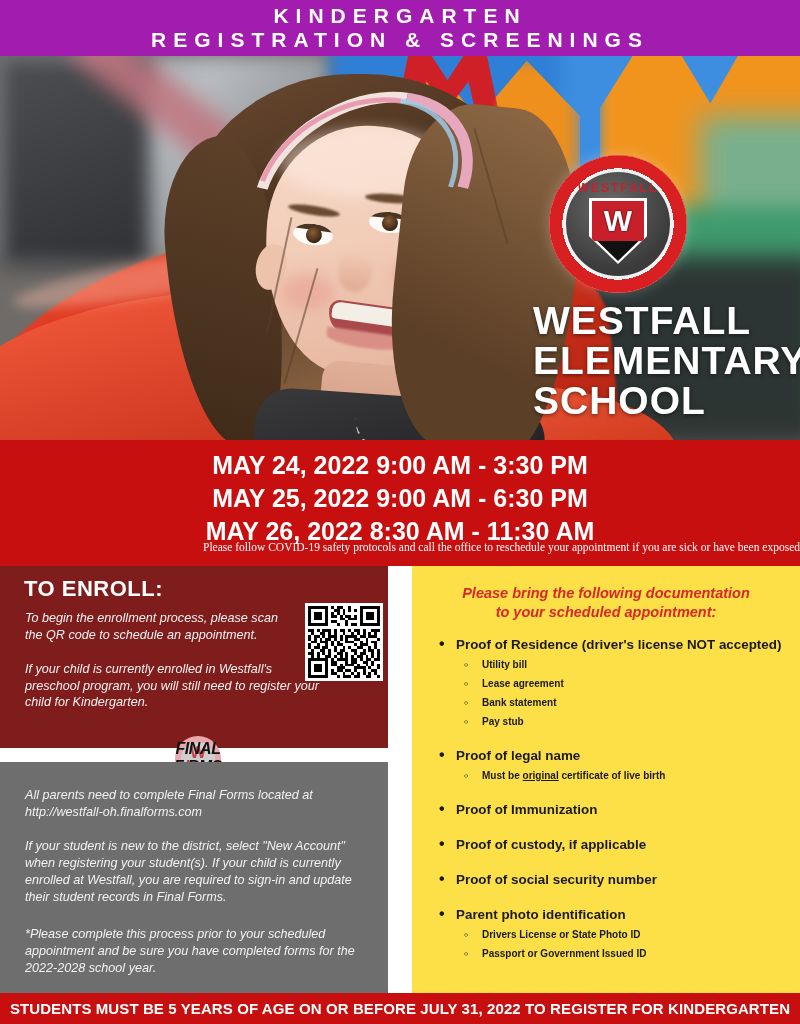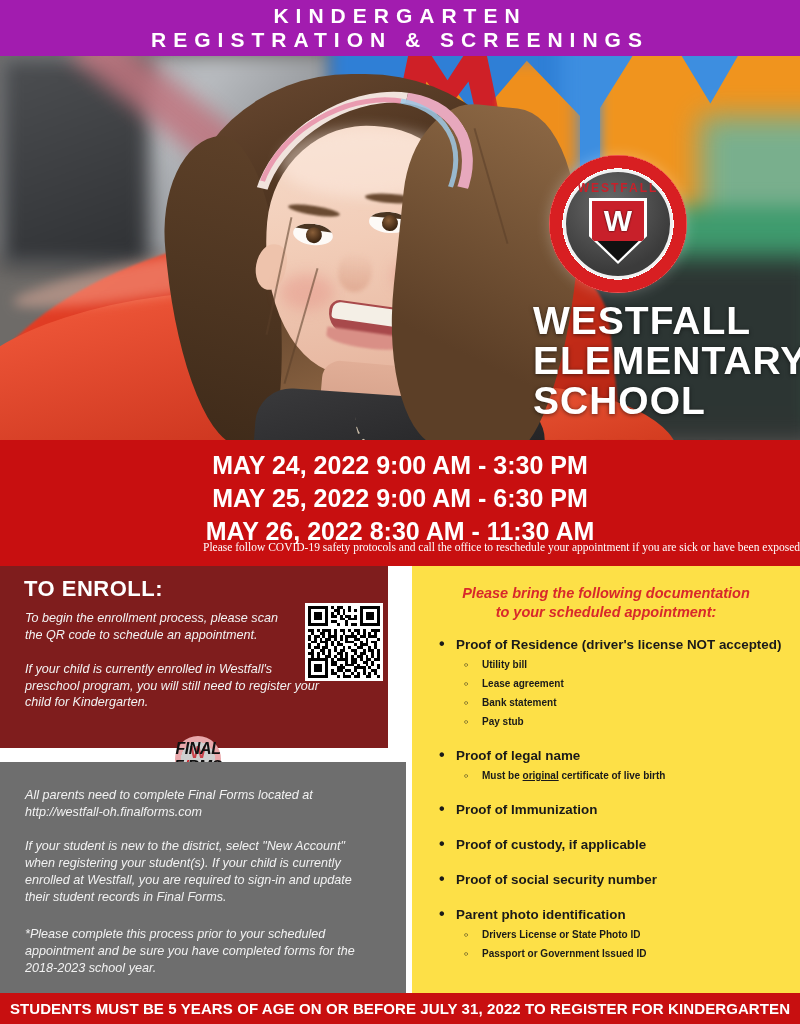--- a/index.html
+++ b/index.html
@@ -276,21 +276,20 @@
   }
 
   
   .panel-left-top{
     position:absolute;left:0;top:566px;width:388px;height:182px;
     background:#7f1d1d;
   }
   .panel-left-bot{
     position:absolute;left:0;top:762px;width:388px;height:247px;
     background:#6e6e6e;
-    padding-left:18px;
   }
   .to-enroll{
     position:absolute;left:24px;top:11px;
     color:#fff;font-weight:bold;font-size:22px;line-height:24px;
     letter-spacing:.5px;
     font-family:"Liberation Sans", sans-serif;
   }
   .left-p{
     color:#f2f2f2;font-style:italic;font-size:12.6px;line-height:16.5px;
     font-family:"Liberation Sans", sans-serif;
@@ -641,21 +640,21 @@
   <div class="ff-logo">
     <div class="ff-ring"></div>
     <div class="ff-w">W</div>
     <div class="ff-t1">FINAL</div>
     <div class="ff-t2"><span>F</span><span class="hl">/</span><span>RMS</span></div>
   </div>
 
   <div class="panel-left-bot">
     <div class="bp bp1">All parents need to complete Final Forms located at http://westfall-oh.finalforms.com</div>
     <div class="bp bp2">If your student is new to the district, select "New Account" when registering your student(s). If your child is currently enrolled at Westfall, you are required to sign-in and update their student records in Final Forms.</div>
-    <div class="bp bp3">*Please complete this process prior to your scheduled appointment and be sure you have completed forms for the 2018-2023 school year.</div>
+    <div class="bp bp3">*Please complete this process prior to your scheduled appointment and be sure you have completed forms for the 2022-2028 school year.</div>
   </div>
 
   <div class="panel-right">
     <div class="doc-head">
       <div>Please bring the following documentation</div>
       <div>to your scheduled appointment:</div>
     </div>
 
     <div class="doclist">
 

